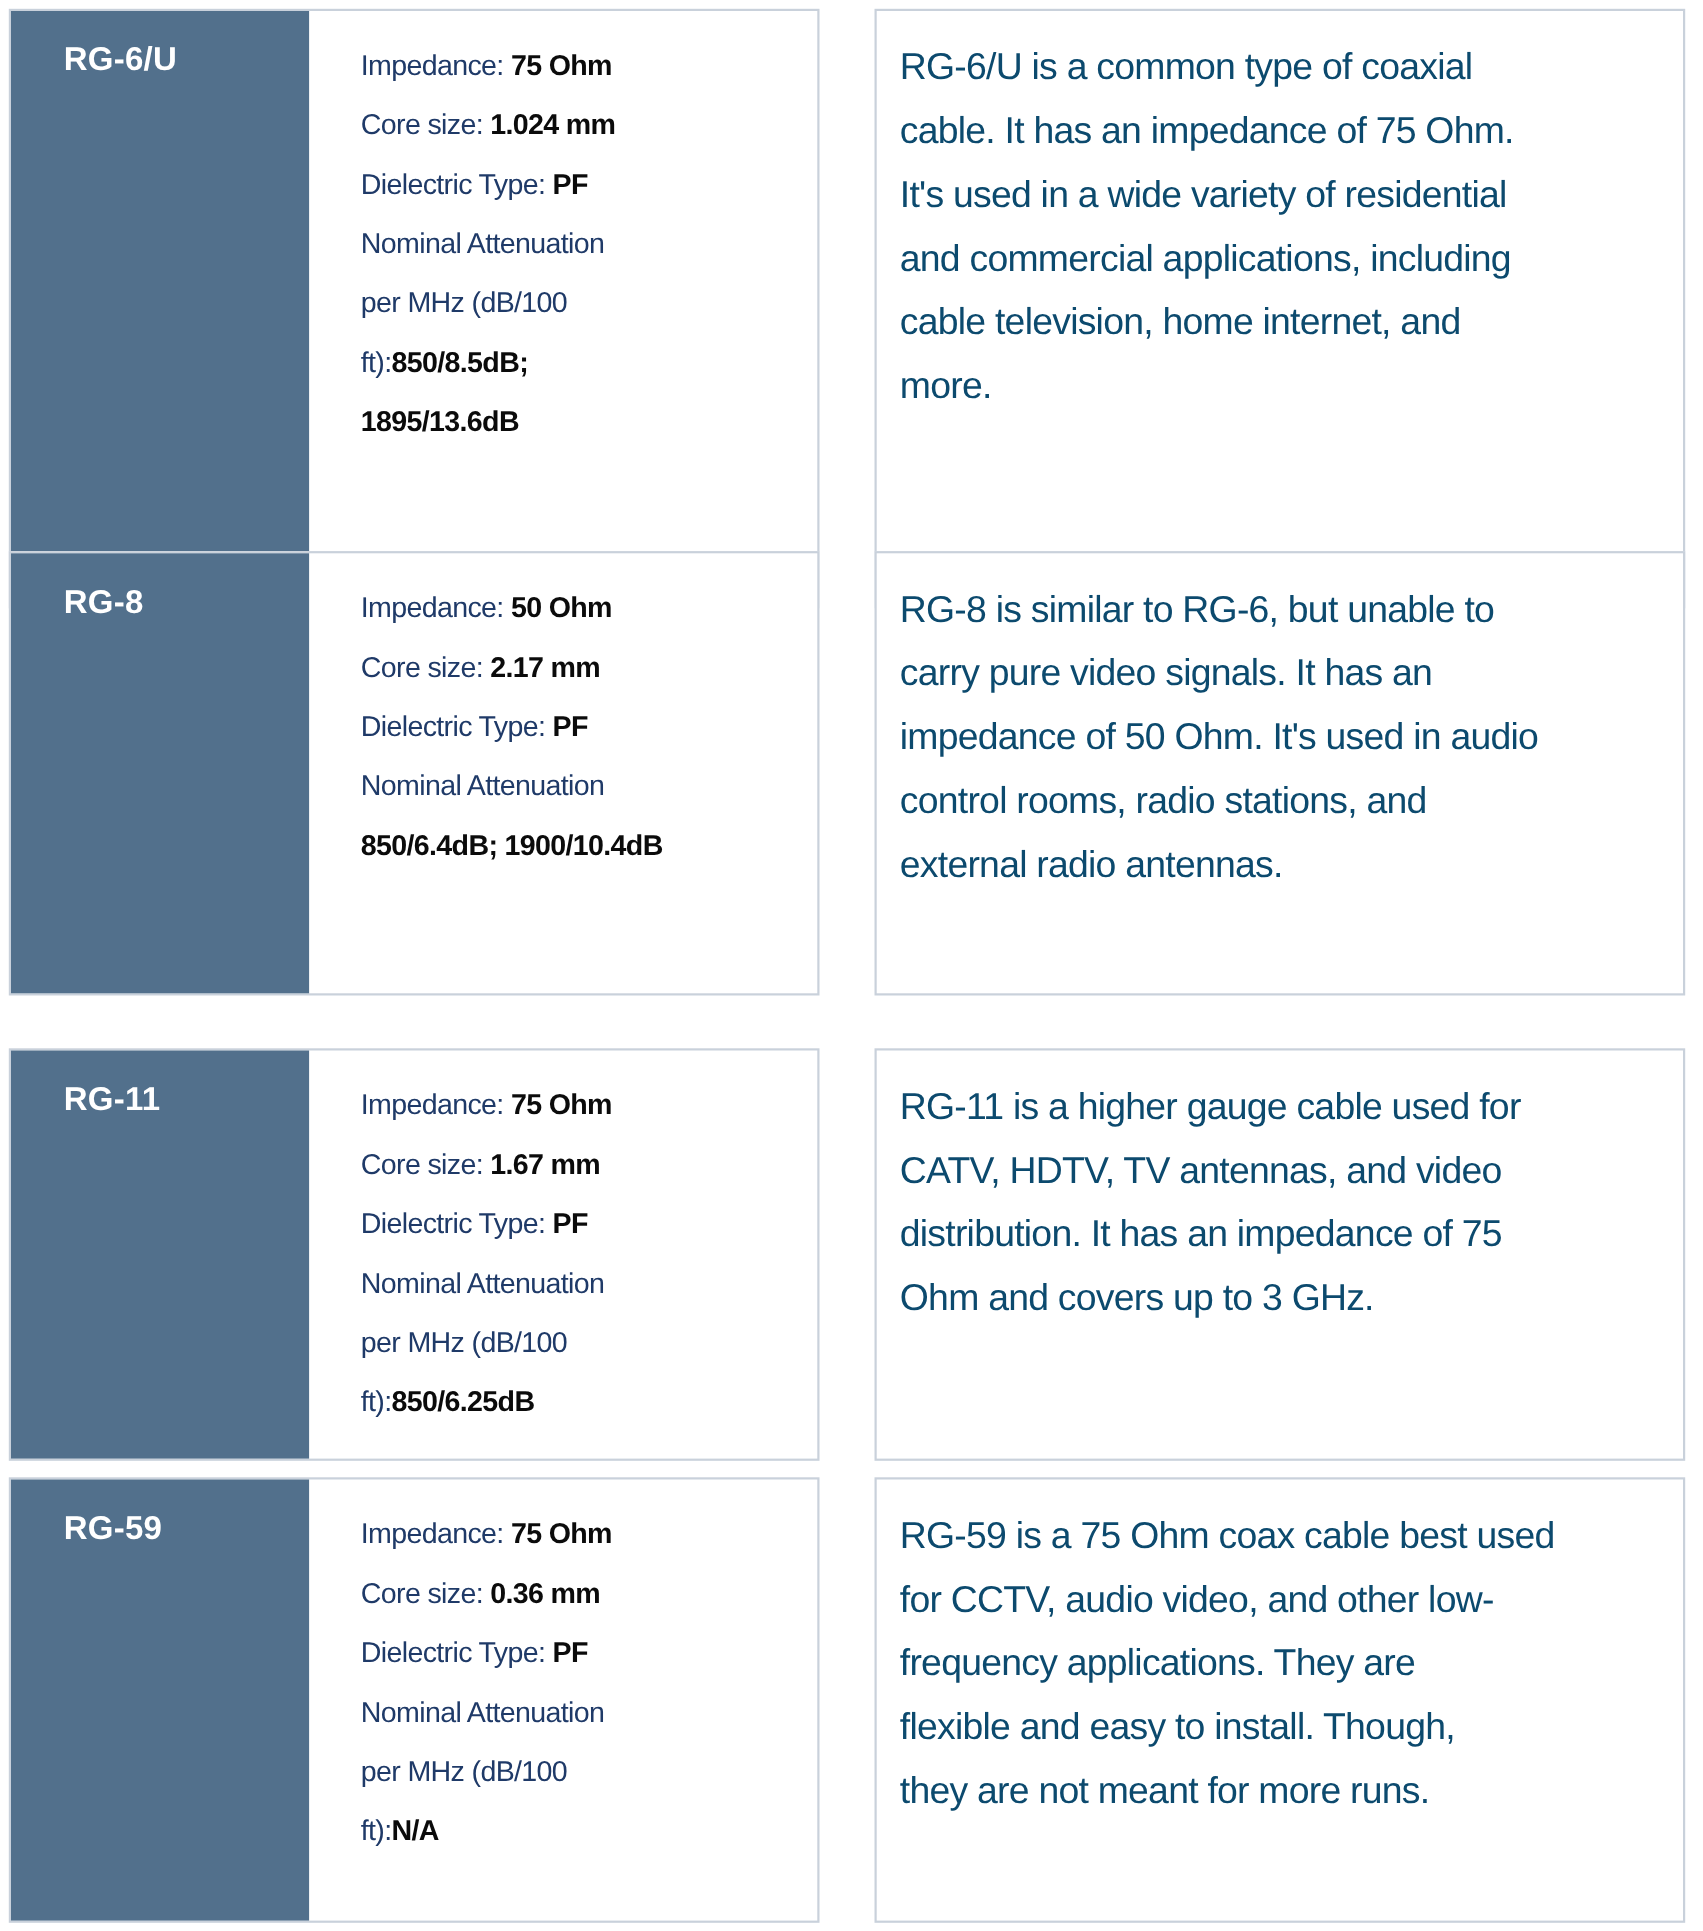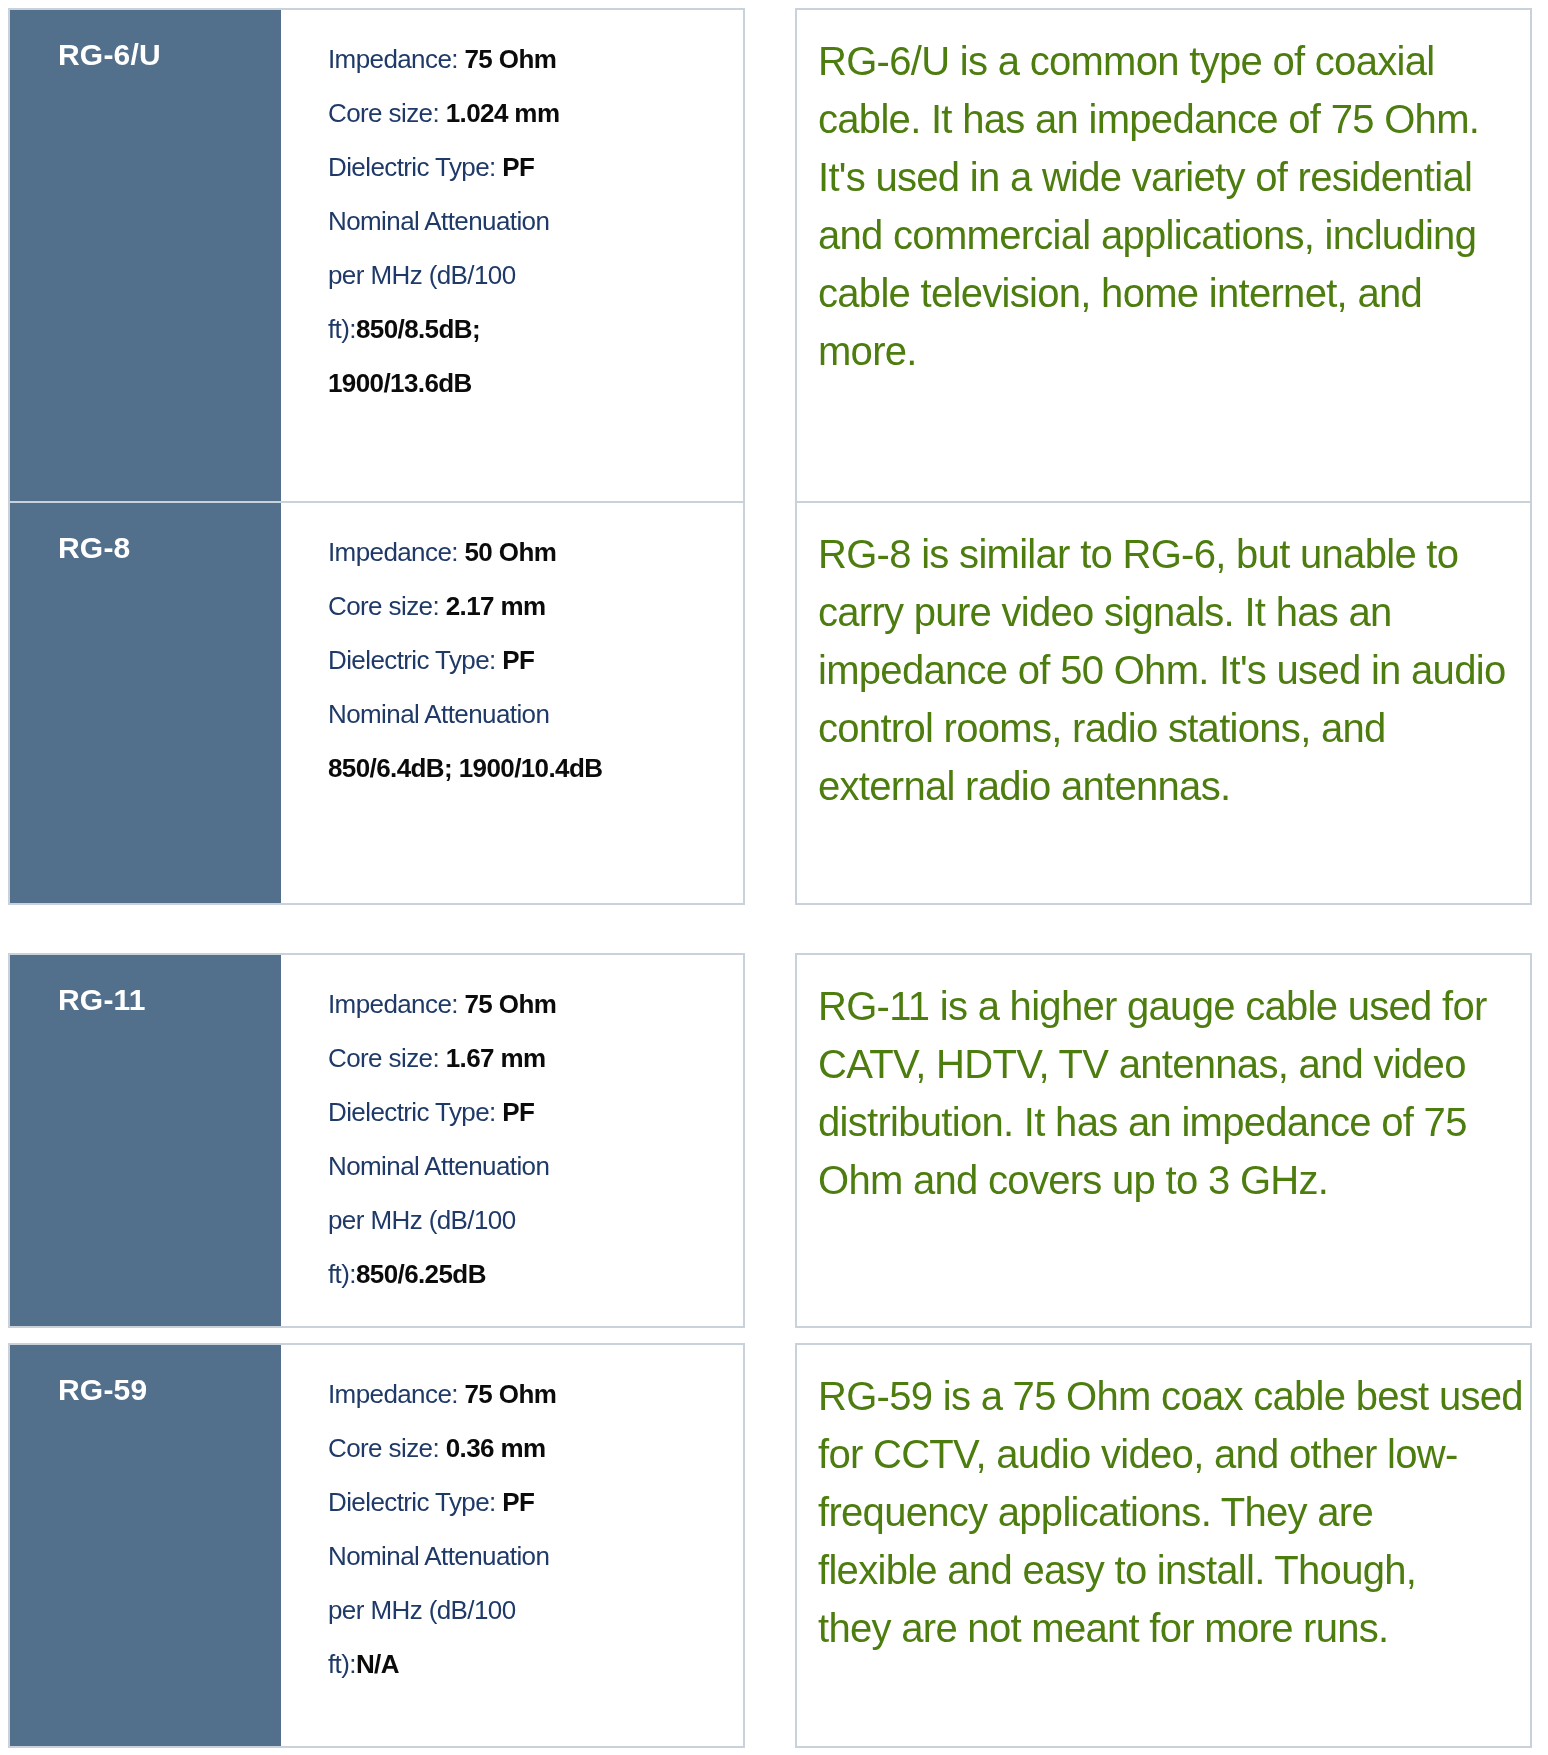--- a/index.html
+++ b/index.html
@@ -11,39 +11,39 @@
   .name-col { position: absolute; left: 0; top: 0; bottom: 0; width: 271px; background: #52708c; }
   .cable-name { position: absolute; left: 48px; top: 28px; color: #ffffff; font-weight: bold;
                 font-size: 30px; letter-spacing: 0.2px; }
   .specs { position: absolute; left: 318px; top: 22px; width: 410px; }
   .spec-line { display: block; font-size: 26px; line-height: 54px; color: #1f3a68; white-space: nowrap;
                letter-spacing: -0.6px; }
   .spec-line .val { color: #0b0b0b; font-weight: bold; }
   .desc-card { position: absolute; left: 795px; width: 737px; top: 0; bottom: 0;
                border: 2px solid #c9d1db; box-sizing: border-box; background: #fff; }
   .desc { position: absolute; left: 21px; top: 22px; right: 10px; }
-  .desc-line { display: block; font-size: 40px; line-height: 58px; color: #4d7c0f; white-space: nowrap;
+  .desc-line { display: block; font-size: 34px; line-height: 58px; color: #0c4a6e; white-space: nowrap;
                letter-spacing: -0.7px; }
 </style>
 </head>
 <body>
 
 <div class="row" style="top:8px;height:545px;">
   <div class="spec-card">
     <div class="name-col">
       <span class="cable-name">RG-6/U</span>
     </div>
     <div class="specs">
       <span class="spec-line"><span>Impedance: </span><span class="val">75 Ohm</span></span>
       <span class="spec-line"><span>Core size: </span><span class="val">1.024 mm</span></span>
       <span class="spec-line"><span>Dielectric Type: </span><span class="val">PF</span></span>
       <span class="spec-line">Nominal Attenuation</span>
       <span class="spec-line">per MHz (dB/100</span>
       <span class="spec-line"><span>ft):</span><span class="val">850/8.5dB;</span></span>
-      <span class="spec-line"><span class="val">1900/13.6dB</span></span>
+      <span class="spec-line"><span class="val">1895/13.6dB</span></span>
     </div>
   </div>
   <div class="desc-card">
     <div class="desc">
       <span class="desc-line">RG-6/U is a common type of coaxial</span>
       <span class="desc-line">cable. It has an impedance of 75 Ohm.</span>
       <span class="desc-line">It's used in a wide variety of residential</span>
       <span class="desc-line">and commercial applications, including</span>
       <span class="desc-line">cable television, home internet, and</span>
       <span class="desc-line">more.</span>

